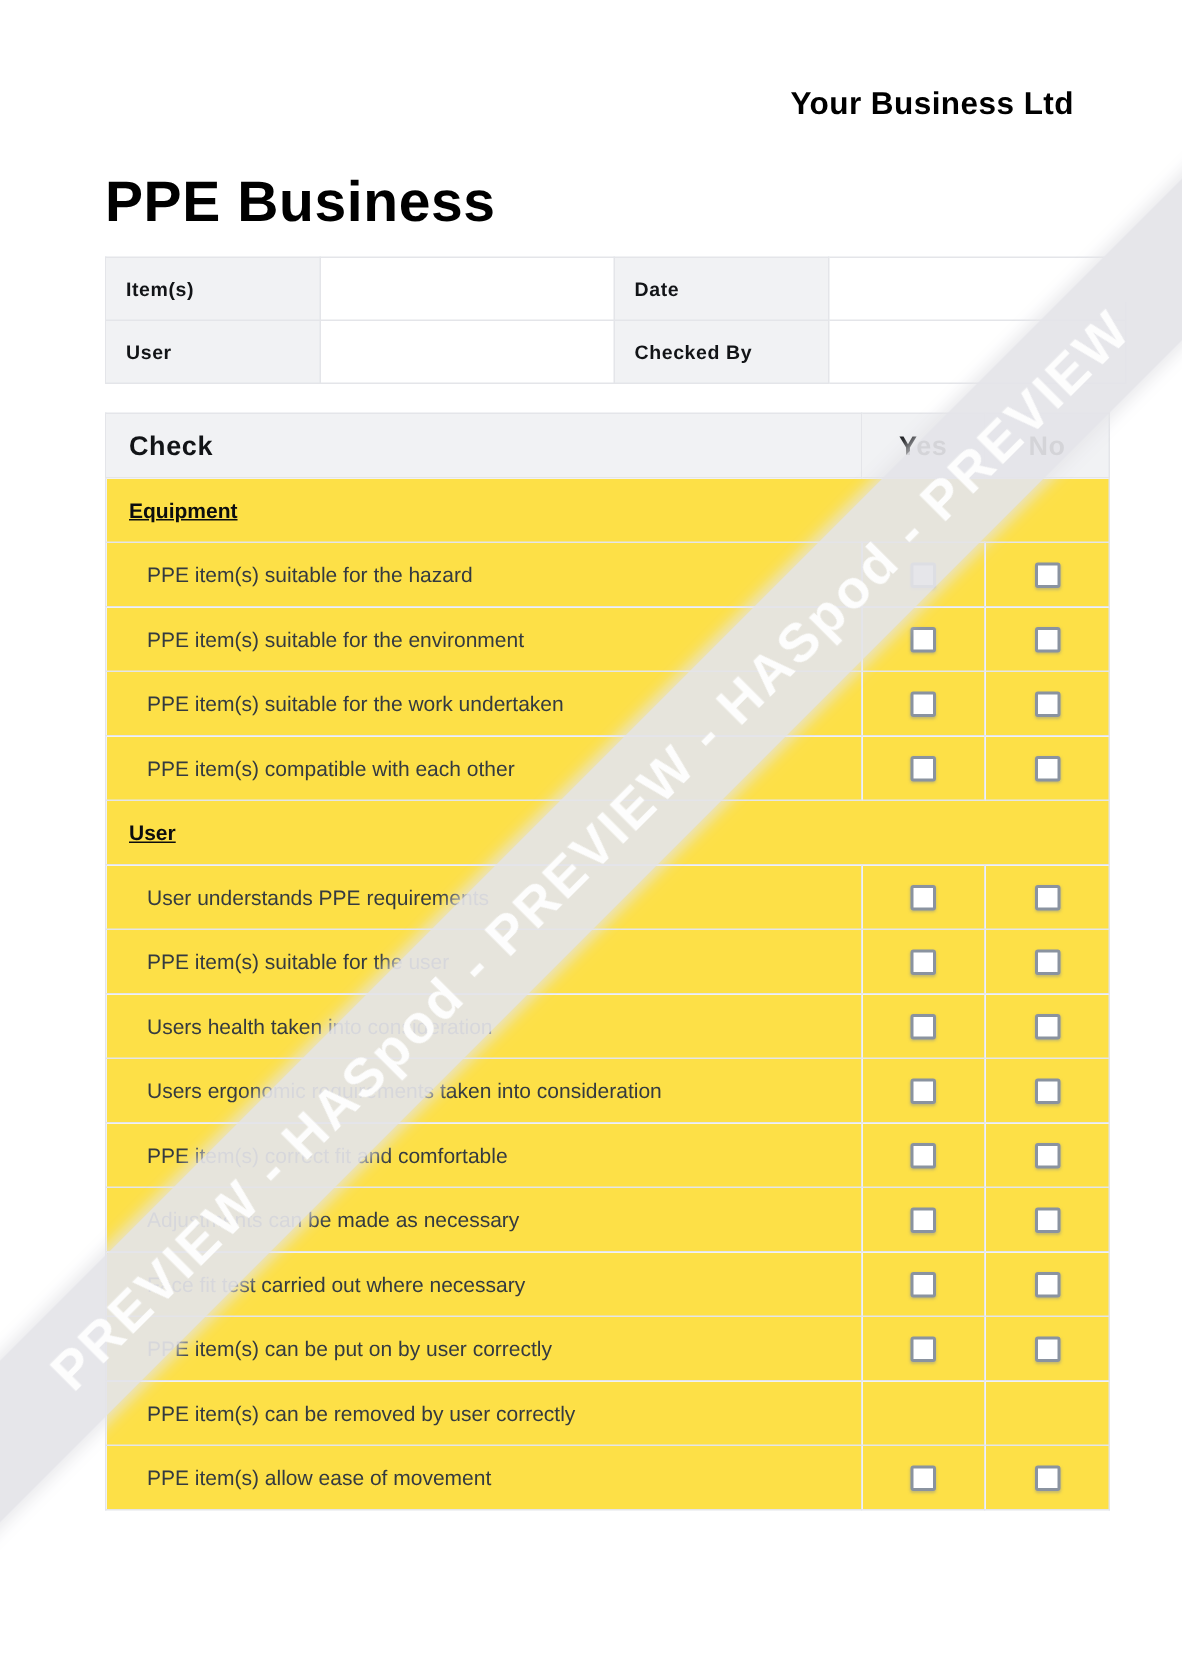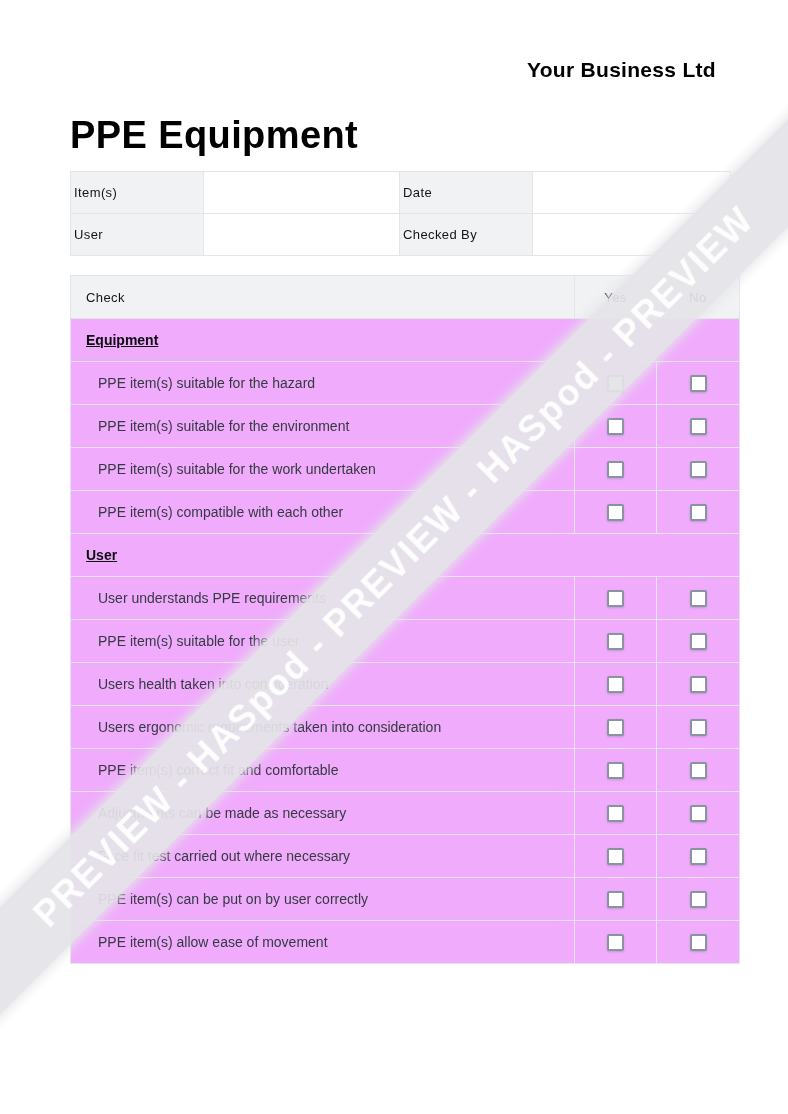--- a/index.html
+++ b/index.html
@@ -27,30 +27,30 @@
   .title{
     position:absolute;top:100px;left:70px;margin:0;
     font-size:38px;font-weight:800;color:#000;
     letter-spacing:.4px;
   }
   table{border-collapse:collapse;table-layout:fixed;}
   td{border:1px solid var(--border);overflow:hidden;}
   .info-table{position:absolute;top:157px;left:70px;width:646px;}
   .info-table td{height:39px;font-size:13px;}
   .info-table td.lbl{
-    background:var(--header-bg);font-weight:normal;color:var(--heading);
-    padding:0 0 0 3px;letter-spacing:.4px;
+    background:var(--header-bg);font-weight:bold;color:var(--heading);
+    padding:0 0 0 13px;letter-spacing:.4px;
   }
   .info-table td.val{background:#fff;}
   .c0{width:129px;} .c1{width:193px;} .c2{width:129px;} .c3{width:195px;}
 
   .check-table{position:absolute;top:261px;left:70px;width:646px;}
-  .check-table td{height:40px;font-size:14px;background:#f0abfc;}
+  .check-table td{height:40px;font-size:14px;background:#fde047;}
   .check-table td.hdr{
-    background:var(--header-bg);font-weight:normal;font-size:13px;
+    background:var(--header-bg);font-weight:bold;font-size:18px;
     color:var(--heading);letter-spacing:.4px;
   }
   .check-table td.hdr.check{padding-left:15px;}
   .check-table td.hdr.mid{text-align:center;}
   .check-table td.check-cell{padding-left:27px;color:var(--text);}
   .check-table td.section-cell{padding-left:15px;}
   .section-title{font-weight:bold;text-decoration:underline;color:#0c0d0f;font-size:14px;}
   .check-table td.box-cell{text-align:center;vertical-align:middle;}
   .k0{width:487px;} .k1{width:79px;} .k2{width:80px;}
   .checkbox{
@@ -82,21 +82,21 @@
     color:rgba(255,255,255,0.92);white-space:nowrap;
   }
 </style>
 </head>
 <body>
 
 <div class="page">
 
   <div class="company">Your Business Ltd</div>
 
-  <h1 class="title">PPE Equipment</h1>
+  <h1 class="title">PPE Business</h1>
 
   <table class="info-table">
     <tbody>
         <tr>
       <td class="lbl c0">Item(s)</td>
       <td class="val c1"></td>
       <td class="lbl c2">Date</td>
       <td class="val c3"></td>
     </tr>
     <tr>
@@ -175,20 +175,25 @@
           <td class="check-cell k0">Face fit test carried out where necessary</td>
           <td class="box-cell k1"><span class="checkbox"></span></td>
           <td class="box-cell k2"><span class="checkbox"></span></td>
         </tr>
         <tr>
           <td class="check-cell k0">PPE item(s) can be put on by user correctly</td>
           <td class="box-cell k1"><span class="checkbox"></span></td>
           <td class="box-cell k2"><span class="checkbox"></span></td>
         </tr>
         <tr>
+          <td class="check-cell k0">PPE item(s) can be removed by user correctly</td>
+          <td class="box-cell k1"></td>
+          <td class="box-cell k2"></td>
+        </tr>
+        <tr>
           <td class="check-cell k0">PPE item(s) allow ease of movement</td>
           <td class="box-cell k1"><span class="checkbox"></span></td>
           <td class="box-cell k2"><span class="checkbox"></span></td>
         </tr>
       </tbody>
   </table>
 
   <div class="watermark" style="background: rgba(228, 228, 232, 0.92);">
     <span style="color: rgba(255, 255, 255, 0.92);">PREVIEW - HASpod - PREVIEW - HASpod - PREVIEW</span>
   </div>

